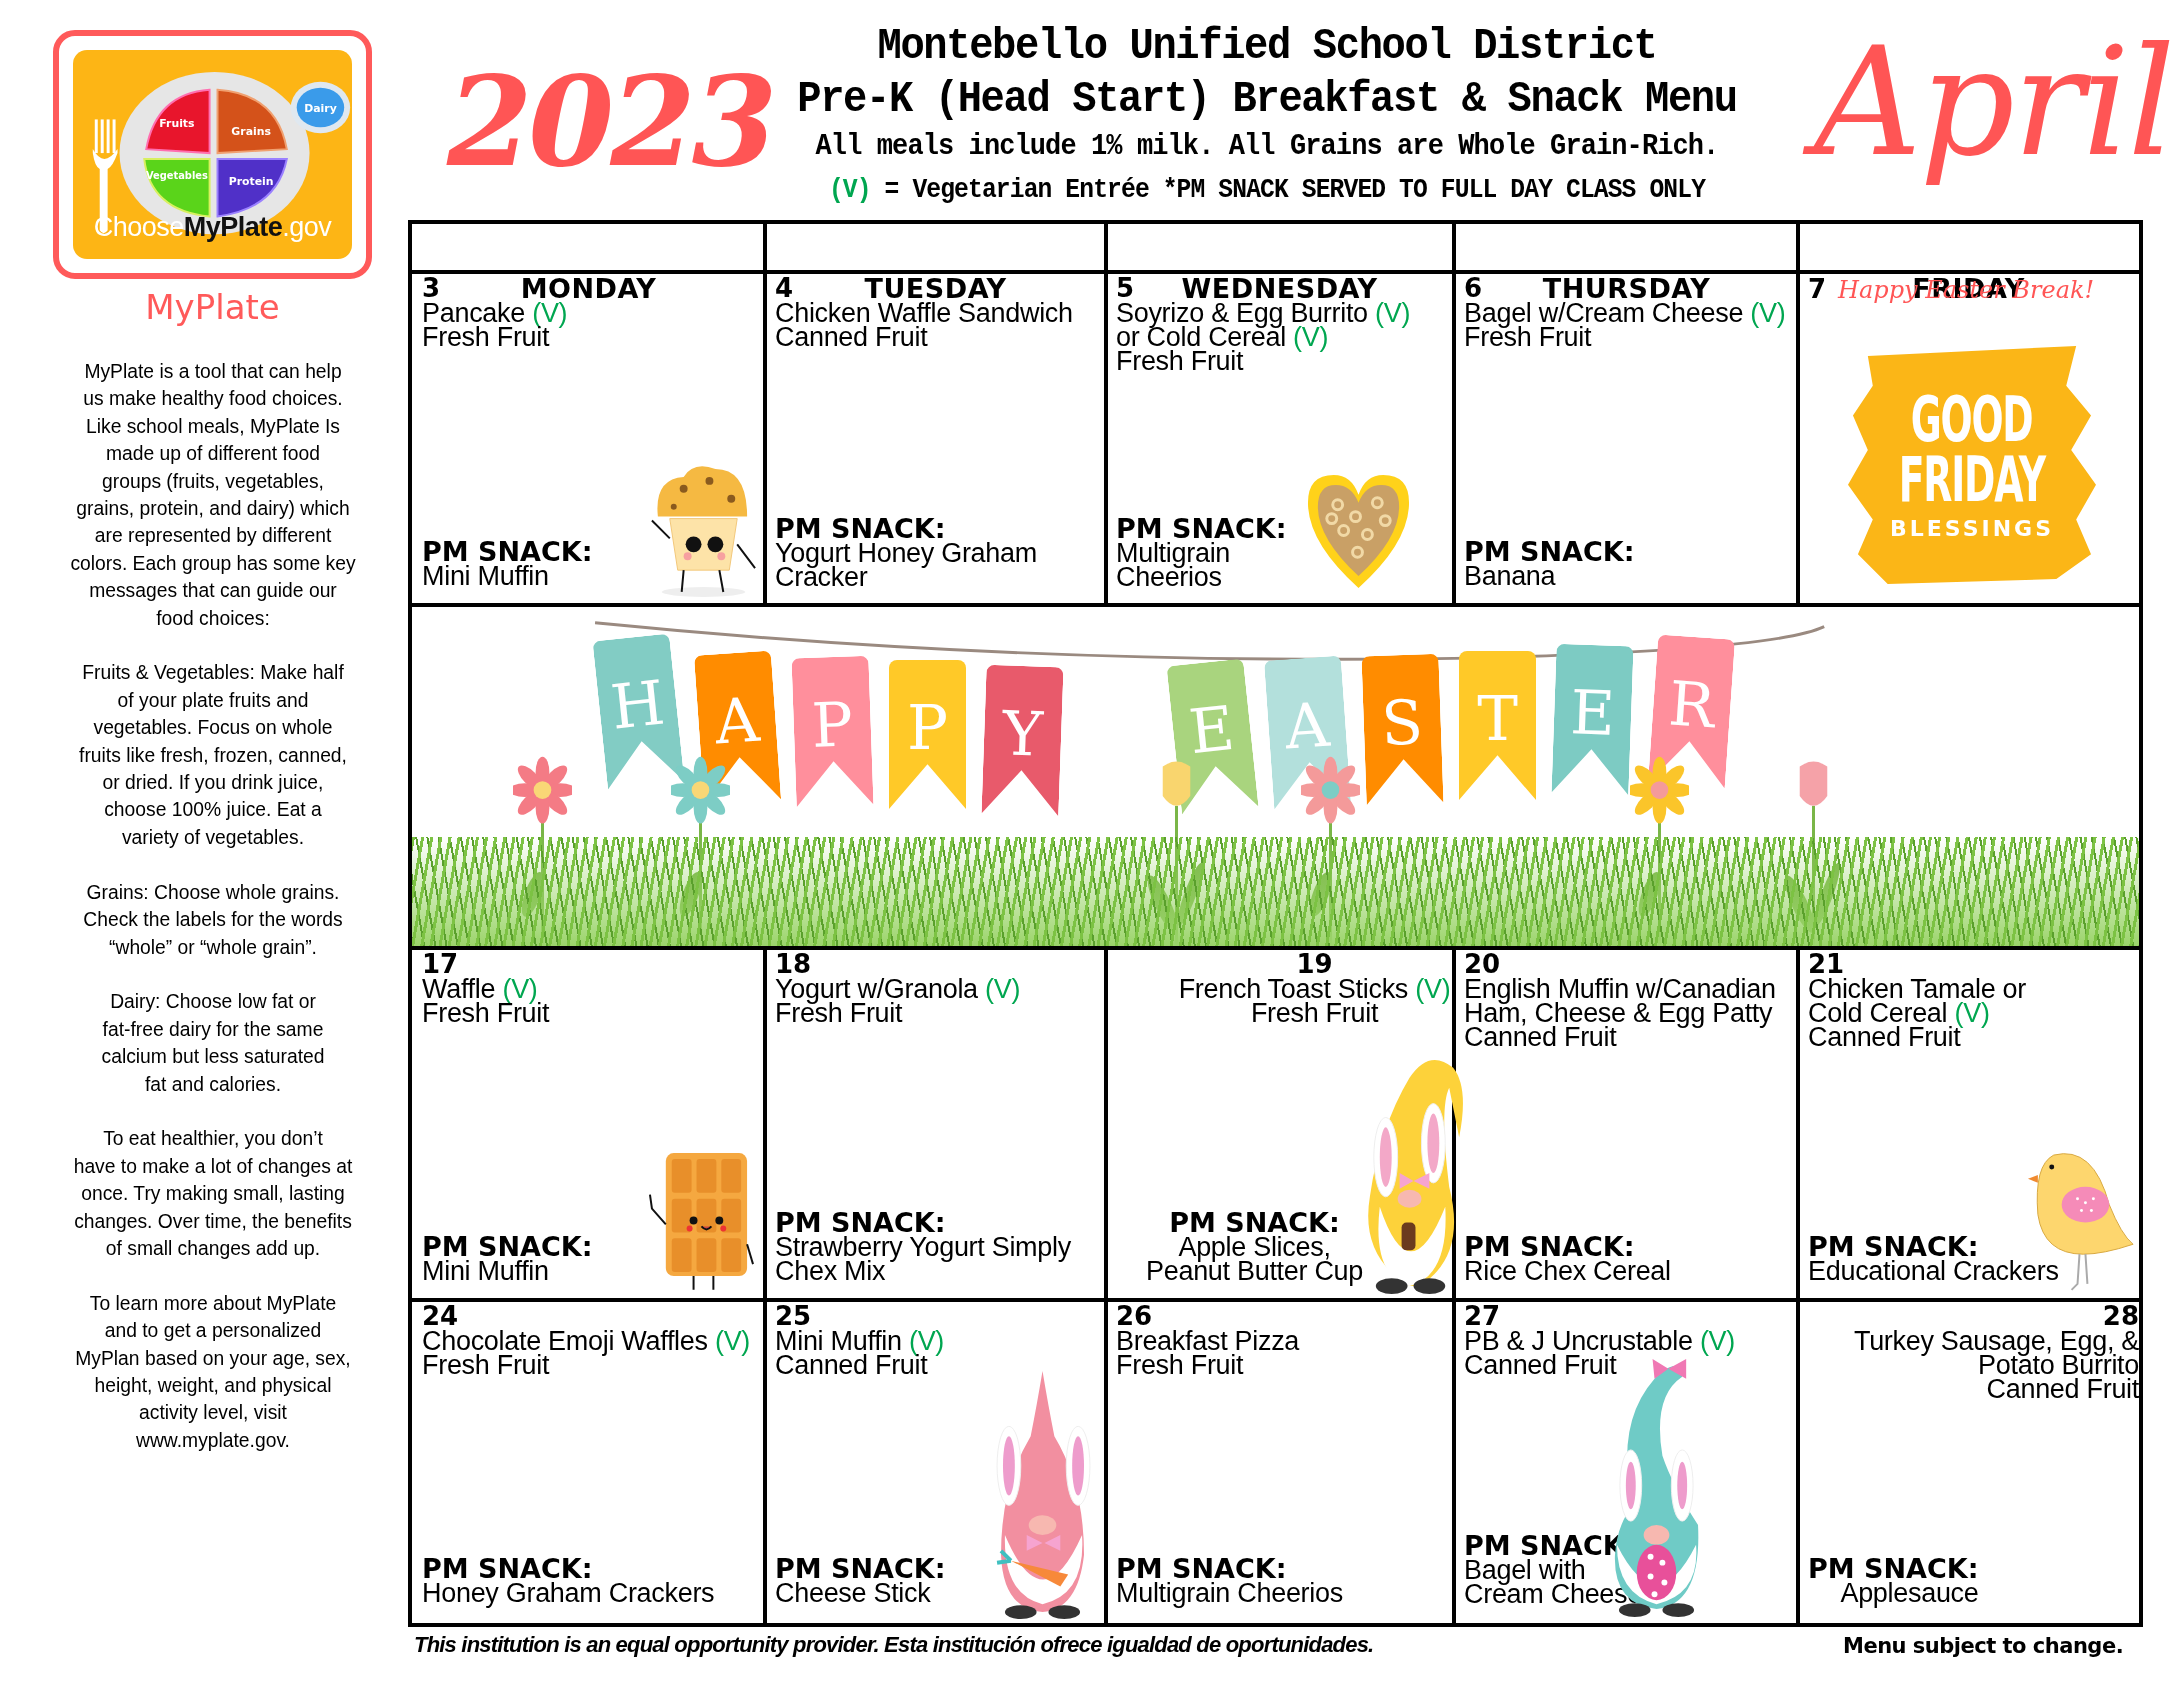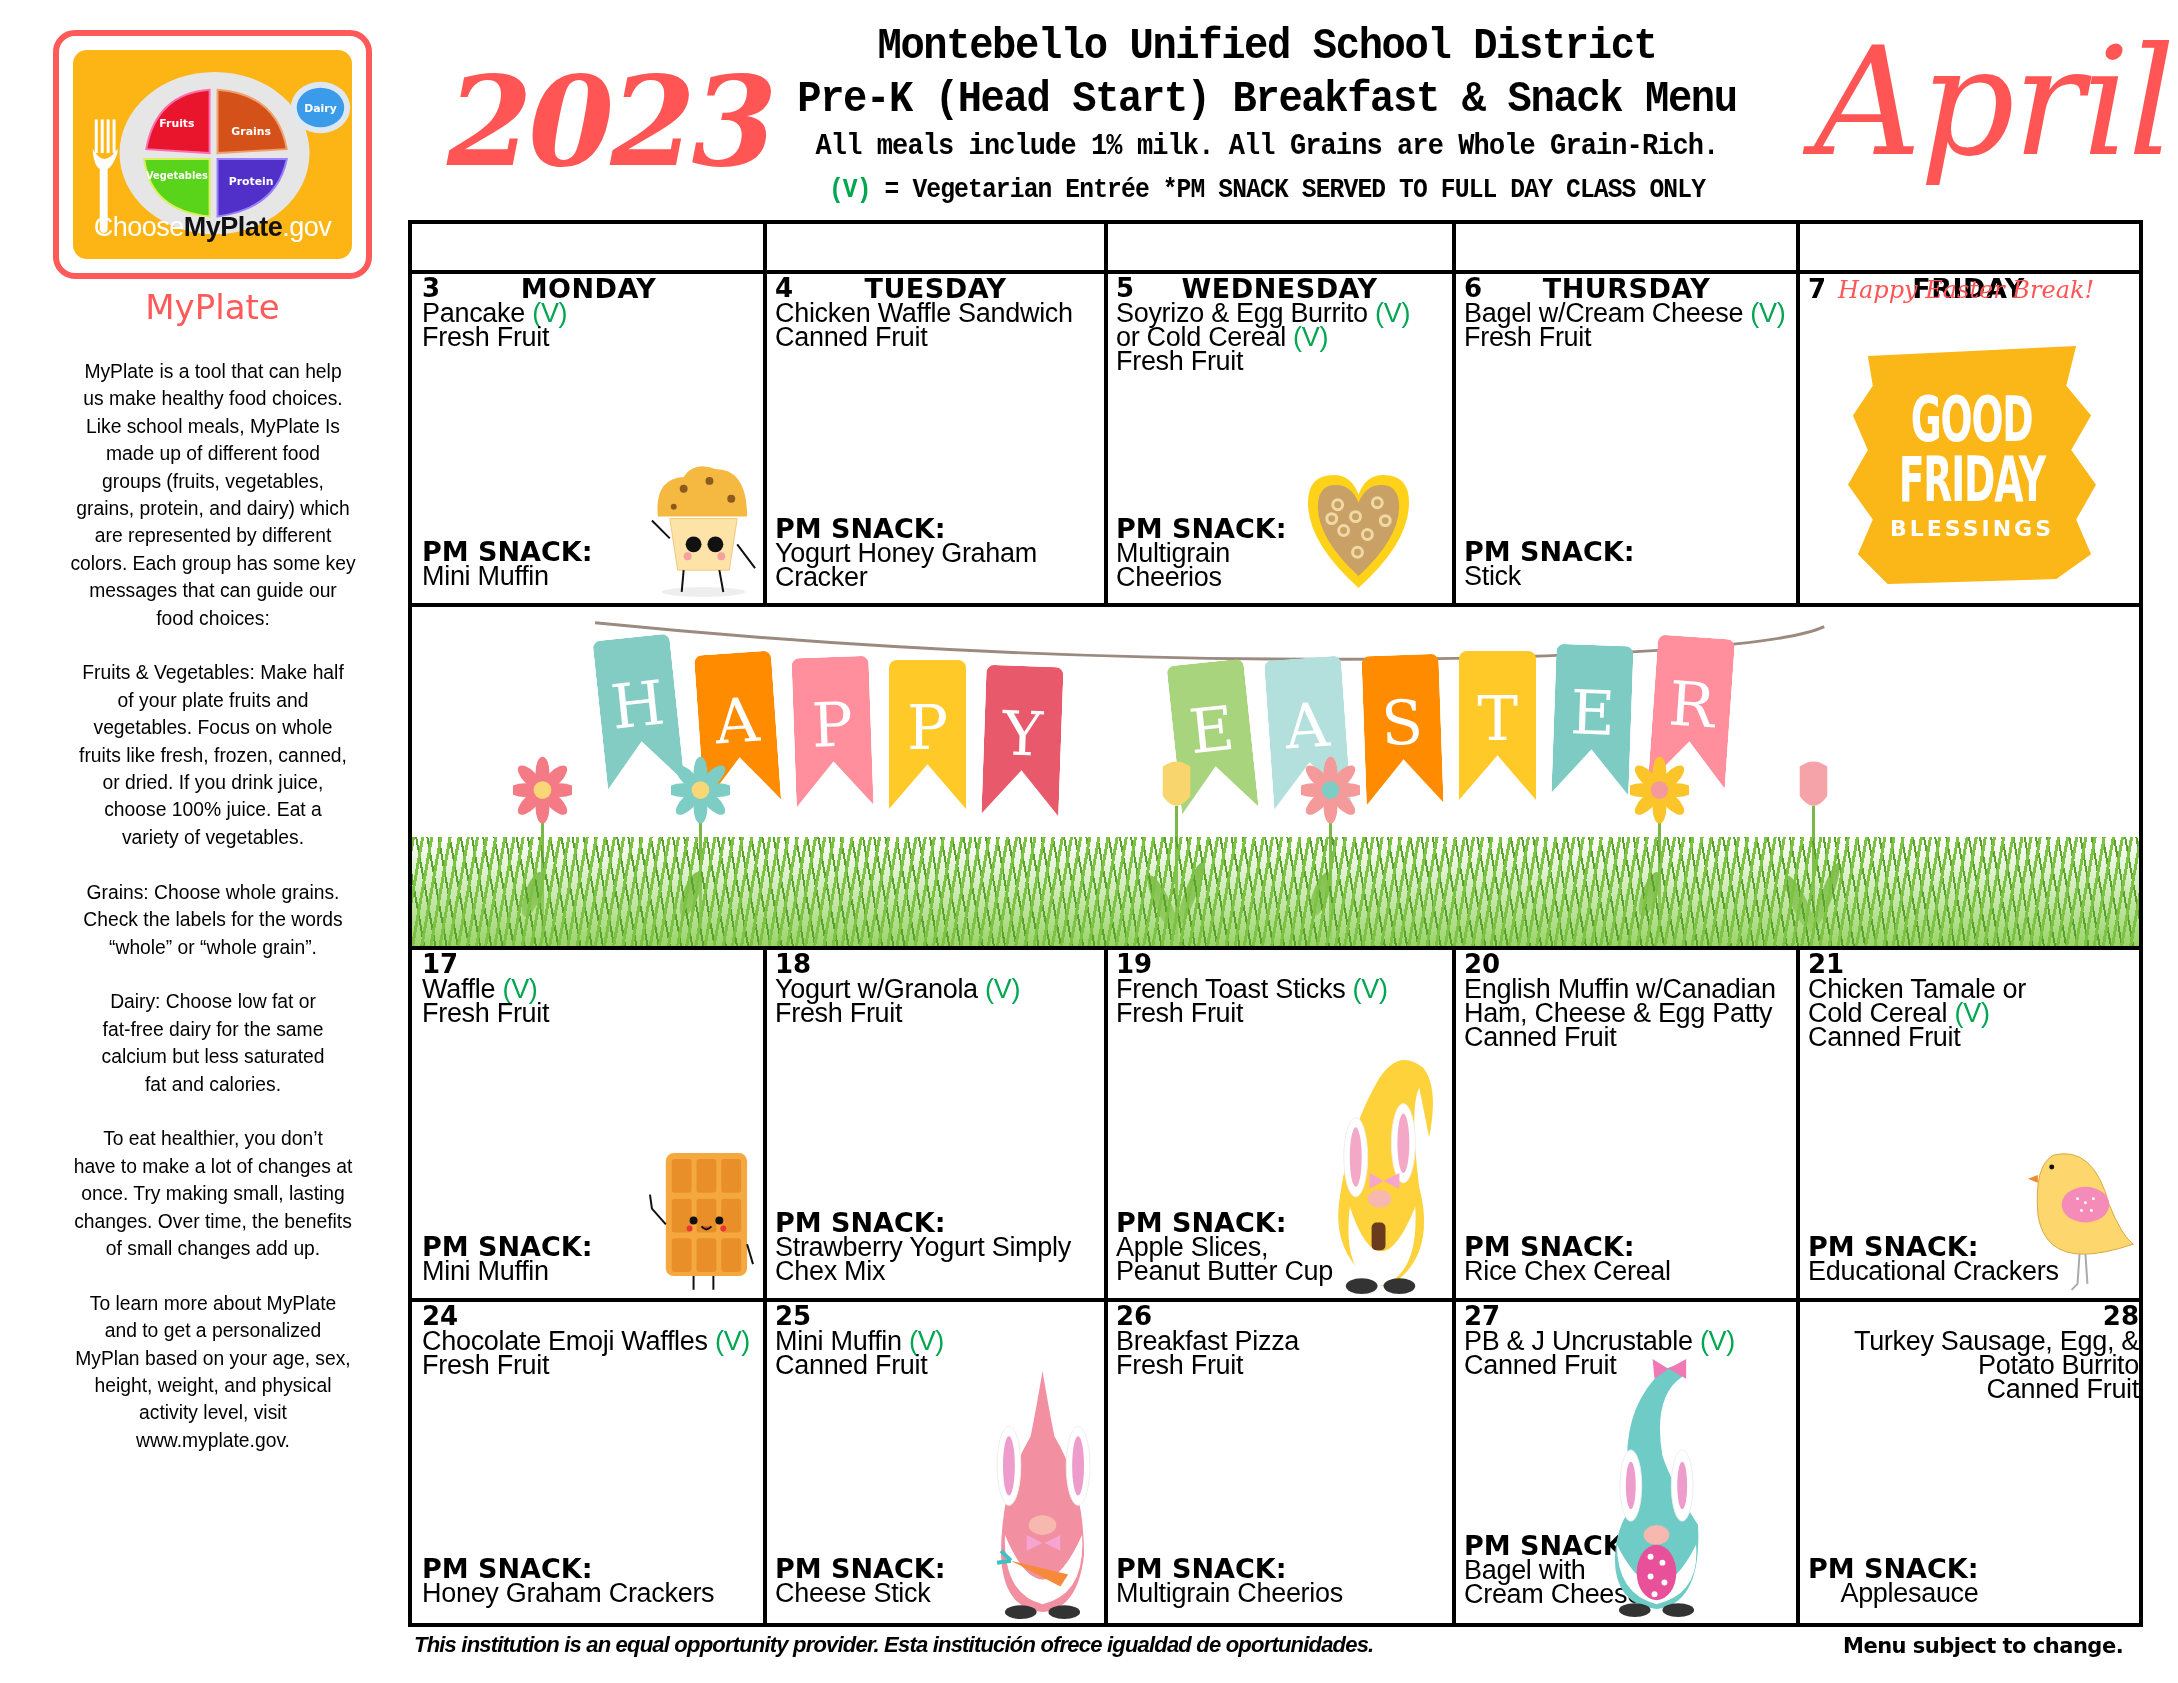--- a/index.html
+++ b/index.html
@@ -181,21 +181,21 @@
             <circle cx="74" cy="30" r="5"></circle>
             <circle cx="40" cy="58" r="5"></circle>
             <circle cx="64" cy="62" r="5"></circle>
             <circle cx="82" cy="48" r="5"></circle>
             <circle cx="54" cy="80" r="5"></circle>
             <circle cx="28" cy="46" r="5"></circle>
           </g>
         </svg></div></div>
     <div class="cell" style="left: 1042px; top: 50px; width: 345px; height: 330px;"><span class="daynum">6</span><div class="meal"><span>Bagel w/Cream Cheese</span> <span class="green">(V)</span></div><div class="meal"><span>Fresh Fruit</span></div><div class="snack" style="top: 266px;">
         <div class="snack-label">PM SNACK:</div>
-        <div class="snack-item">Stick</div>
+        <div class="snack-item">Banana</div>
       </div></div>
     <div class="cell" style="left: 1386px; top: 50px; width: 341px; height: 330px;"><span class="daynum">7</span><span class="holiday" style="margin-left: 12px;">Happy Easter Break!</span><div style="position: absolute; left: 50px; top: 67px; width: 248px; height: 248px; background: rgb(251, 182, 23); clip-path: polygon(8% 6%, 92% 2%, 88% 18%, 98% 30%, 90% 44%, 100% 58%, 92% 72%, 98% 86%, 84% 96%, 16% 98%, 4% 86%, 10% 72%, 0% 58%, 8% 44%, 2% 30%, 10% 18%); display: flex; flex-direction: column; align-items: center; justify-content: center; color: rgb(255, 255, 255); font-family: &quot;DejaVu Sans&quot;, sans-serif; font-weight: bold; line-height: 0.95;">
         <div style="font-size: 63px; transform: scaleX(0.6); letter-spacing: -2px;">GOOD</div>
         <div style="font-size: 63px; transform: scaleX(0.6); letter-spacing: -2px;">FRIDAY</div>
         <div style="font-size: 22px; transform: none; letter-spacing: 3px; margin-top: 10px;">BLESSINGS</div>
       </div></div>
     <div class="cell" style="left: 0px; top: 726px; width: 353px; height: 348px;"><span class="daynum">17</span><div class="meal"><span>Waffle</span> <span class="green">(V)</span></div><div class="meal"><span>Fresh Fruit</span></div><div class="snack" style="top: 285px;">
         <div class="snack-label">PM SNACK:</div>
         <div class="snack-item">Mini Muffin</div>
       </div><div style="position: absolute; right: 10px; bottom: 4px; width: 109px; height: 149px;"><svg viewBox="0 0 110 150" width="109" height="149">
@@ -218,21 +218,21 @@
           <circle cx="78" cy="84" r="3" fill="#e33"></circle>
           <path d="M20 80 L6 64 L4 50" stroke="#111" stroke-width="2" fill="none"></path>
           <path d="M102 100 L108 120" stroke="#111" stroke-width="2"></path>
           <path d="M48 132 L48 146 M68 132 L68 146" stroke="#111" stroke-width="2"></path>
         </svg></div></div>
     <div class="cell" style="left: 353px; top: 726px; width: 341px; height: 348px;"><span class="daynum">18</span><div class="meal"><span>Yogurt w/Granola</span> <span class="green">(V)</span></div><div class="meal"><span>Fresh Fruit</span></div><div class="snack" style="top: 261px;">
         <div class="snack-label">PM SNACK:</div>
         <div class="snack-item">Strawberry Yogurt Simply
 Chex Mix</div>
       </div></div>
-    <div class="cell" style="left: 694px; top: 726px; width: 347px; height: 348px;"><span class="daynum">19</span><div class="meal"><span>French Toast Sticks</span> <span class="green">(V)</span></div><div class="meal"><span>Fresh Fruit</span></div><div class="snack" style="top: 261px;">
+    <div class="cell" style="left: 724px; top: 726px; width: 347px; height: 348px; text-align: center;"><span class="daynum">19</span><div class="meal"><span>French Toast Sticks</span> <span class="green">(V)</span></div><div class="meal"><span>Fresh Fruit</span></div><div class="snack" style="top: 261px;">
         <div class="snack-label">PM SNACK:</div>
         <div class="snack-item">Apple Slices,
 Peanut Butter Cup</div>
       </div><div style="position: absolute; right: 4px; bottom: 2px; width: 129px; height: 248px;"><svg viewBox="0 0 130 250" width="129" height="248">
           <path d="M60 240 Q10 210 20 150 Q30 80 60 30 Q80 0 104 20 Q120 40 110 90 Q104 60 100 40 Q90 60 100 140 Q118 210 70 240 Z" fill="#fdd23a"></path>
           <ellipse cx="36" cy="110" rx="12" ry="40" fill="#fff" stroke="#eee"></ellipse>
           <ellipse cx="36" cy="110" rx="6" ry="30" fill="#f3a8c8"></ellipse>
           <ellipse cx="84" cy="96" rx="12" ry="40" fill="#fff" stroke="#eee"></ellipse>
           <ellipse cx="84" cy="96" rx="6" ry="30" fill="#f3a8c8"></ellipse>
           <path d="M30 160 Q60 250 96 160 Q100 230 60 240 Q22 230 30 160 Z" fill="#fff"></path>

